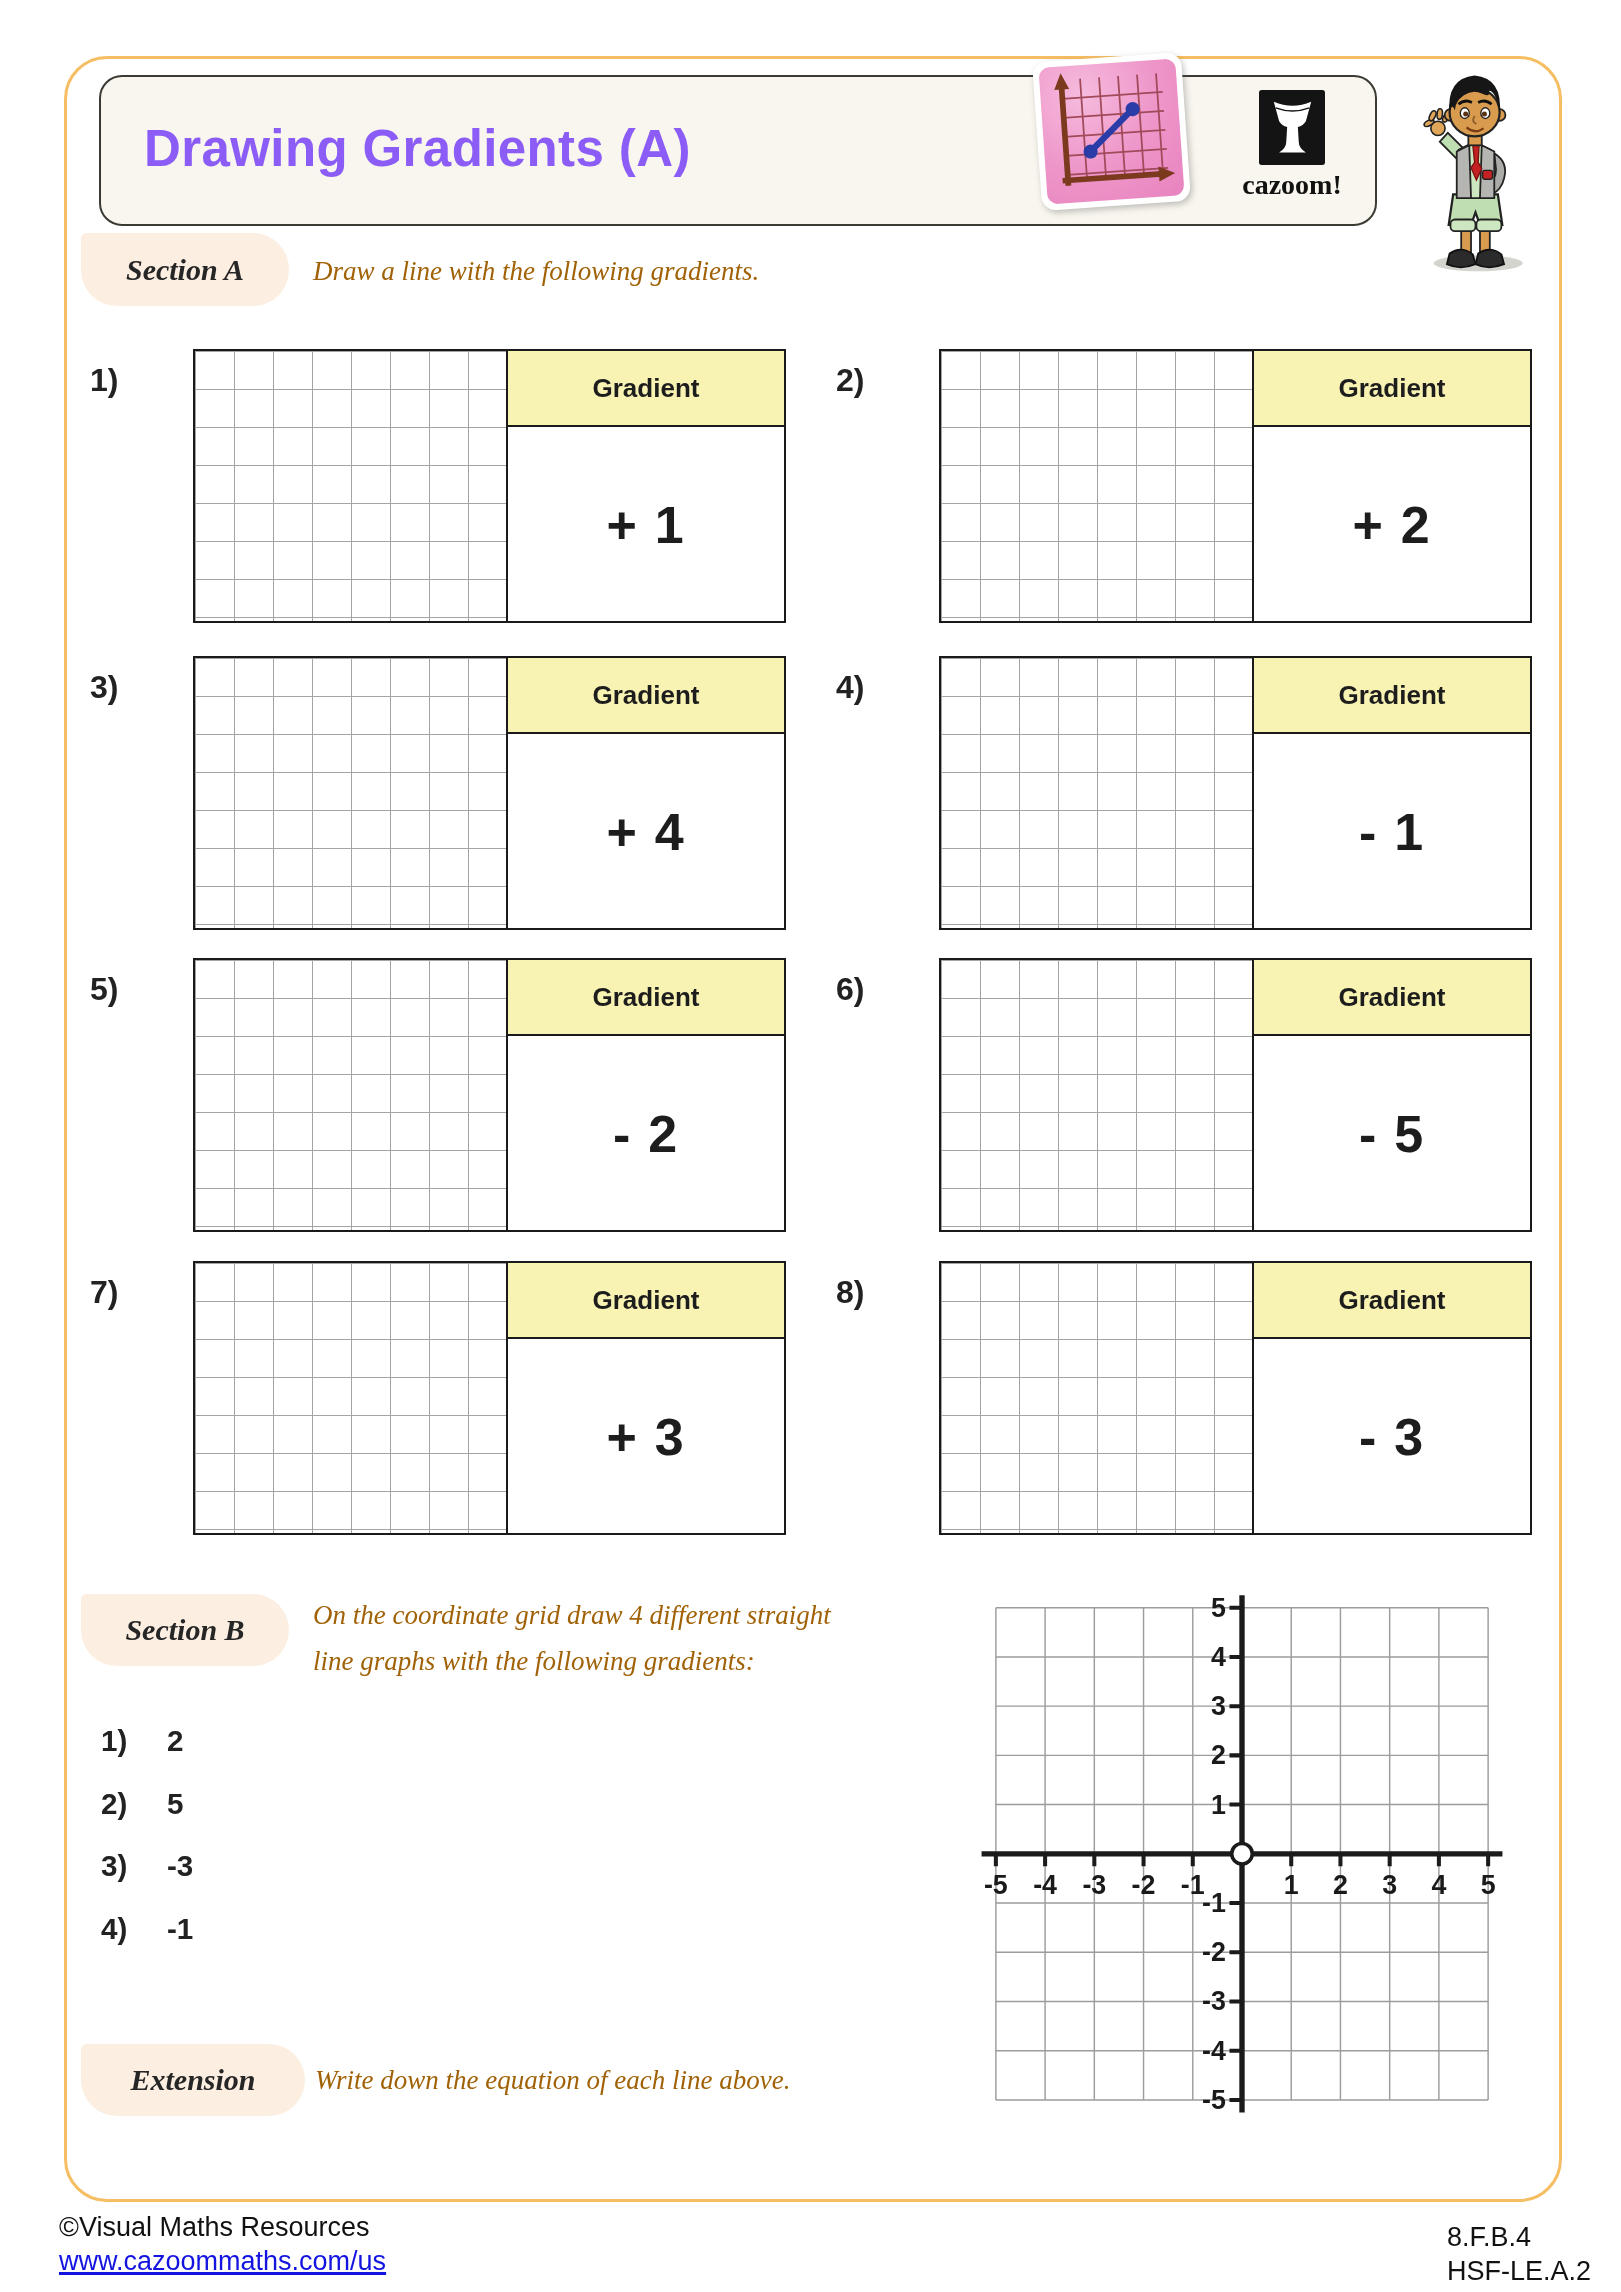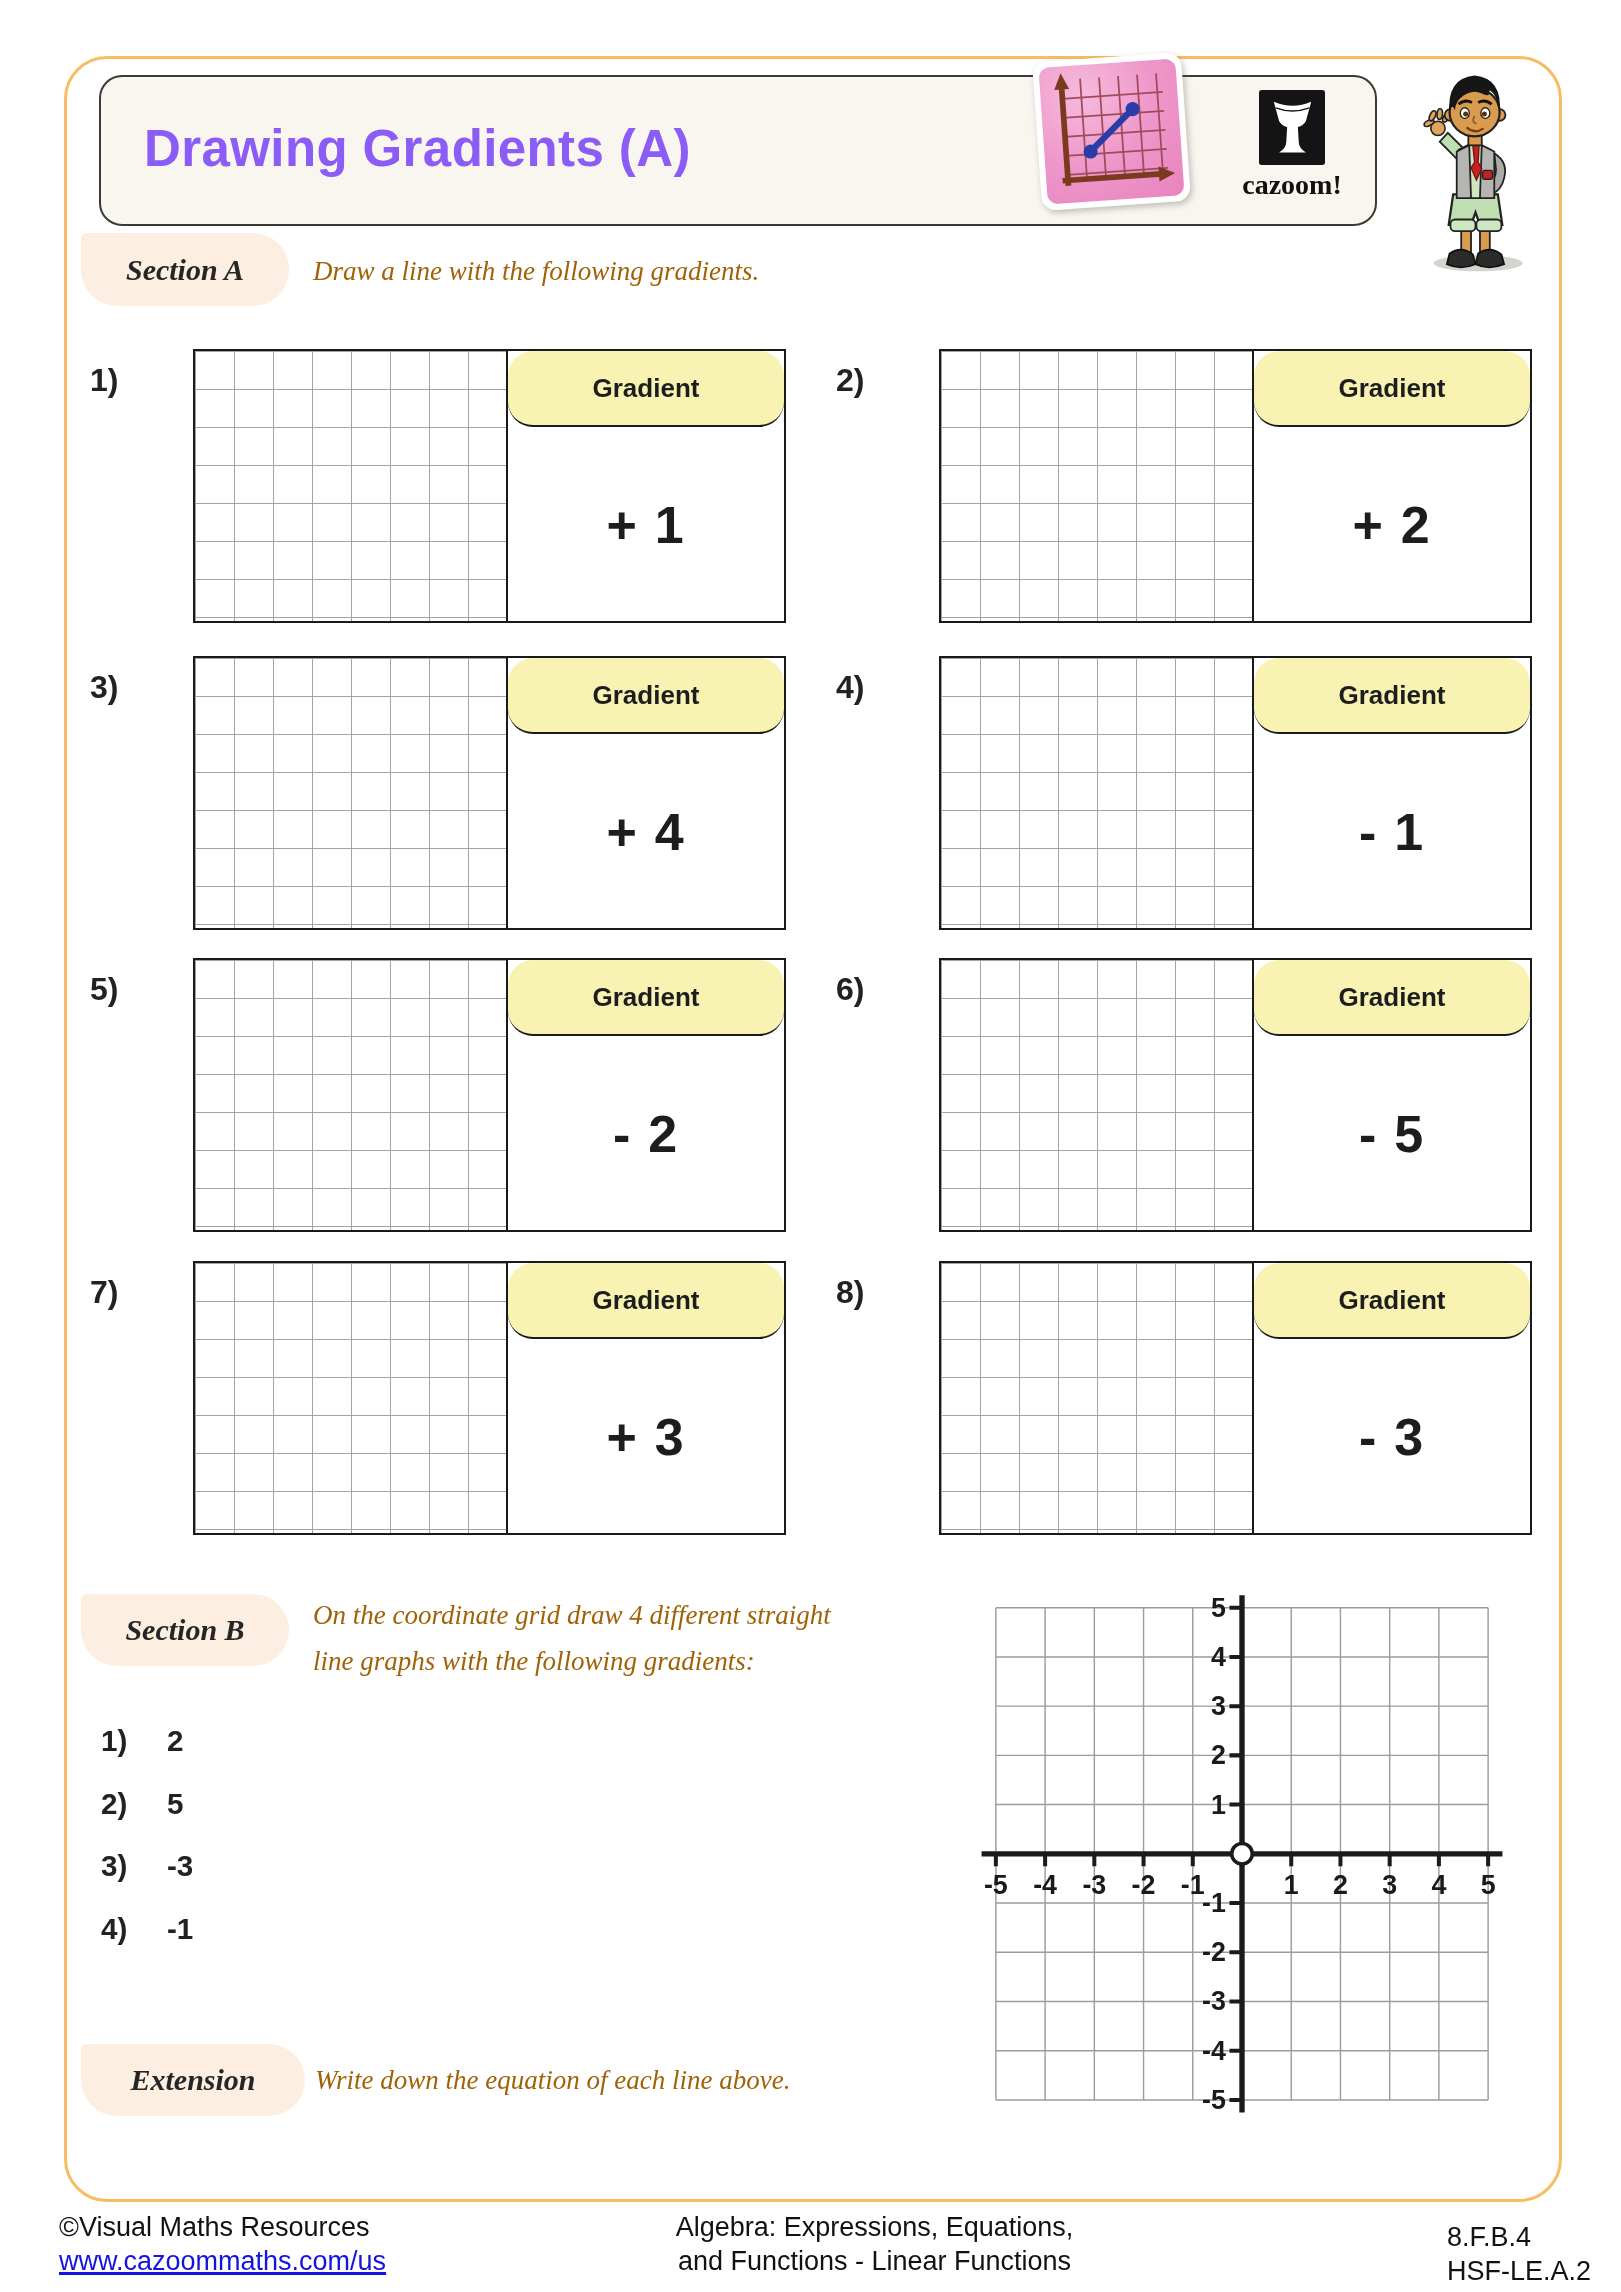--- a/index.html
+++ b/index.html
@@ -39,21 +39,21 @@
   .qnum{position:absolute;font-size:32px;font-weight:bold;color:#222;}
   .qbox{position:absolute;width:589px;height:270px;border:2.7px solid #1A1A1A;background:#fff;}
   .qgrid{position:absolute;inset:0;
      background-image:
        repeating-linear-gradient(to right,#A4A4A4 0,#A4A4A4 0.9px,transparent 0.9px,transparent 39px),
        repeating-linear-gradient(to bottom,#A4A4A4 0,#A4A4A4 0.9px,transparent 0.9px,transparent 38px);}
   .qpanel{position:absolute;right:0;top:0;bottom:0;width:276px;background:#fff;
         border-left:2.7px solid #1A1A1A;}
   .qhead{height:74px;background:#F9F3B3;border-bottom:2.7px solid #1A1A1A;
         display:flex;align-items:center;justify-content:center;
-        font-size:26px;font-weight:bold;color:#1d1d1d;border-radius:25px;}
+        font-size:26px;font-weight:bold;color:#1d1d1d;}
   .qval{position:absolute;left:0;right:0;top:77px;bottom:0;display:flex;align-items:center;
         justify-content:center;font-size:52px;font-weight:bold;color:#1d1d1d;letter-spacing:1.8px;}
 
   
   .b-num{position:absolute;font-size:29.6px;font-weight:bold;color:#222;}
   .b-val{position:absolute;font-size:29.6px;font-weight:bold;color:#222;}
 
   
   .coord{position:absolute;left:969px;top:1588px;}
   .axis-label{font-family:"Liberation Sans",sans-serif;font-size:30px;font-weight:bold;fill:#1a1a1a;}
@@ -277,23 +277,19 @@
     </g>
   </svg>
 
   <div class="sec-label" style="left:81px;top:2044px;width:224px;height:72px;">Extension</div>
   <div class="instruction" style="left:315px;top:2065px;">Write down the equation of each line above.</div>
 
   <div class="footer-left">
     <div>©Visual Maths Resources</div>
     <div><span class="footer-link">www.cazoommaths.com/us</span></div>
   </div>
-  <div class="footer-center">
-    <div>Algebra: Expressions, Equations,</div>
-    <div>and Functions - Linear Functions</div>
-  </div>
   <div class="footer-right">
     <div>8.F.B.4</div>
     <div>HSF-LE.A.2</div>
   </div>
 
 </div>
 
 
 </body></html>

